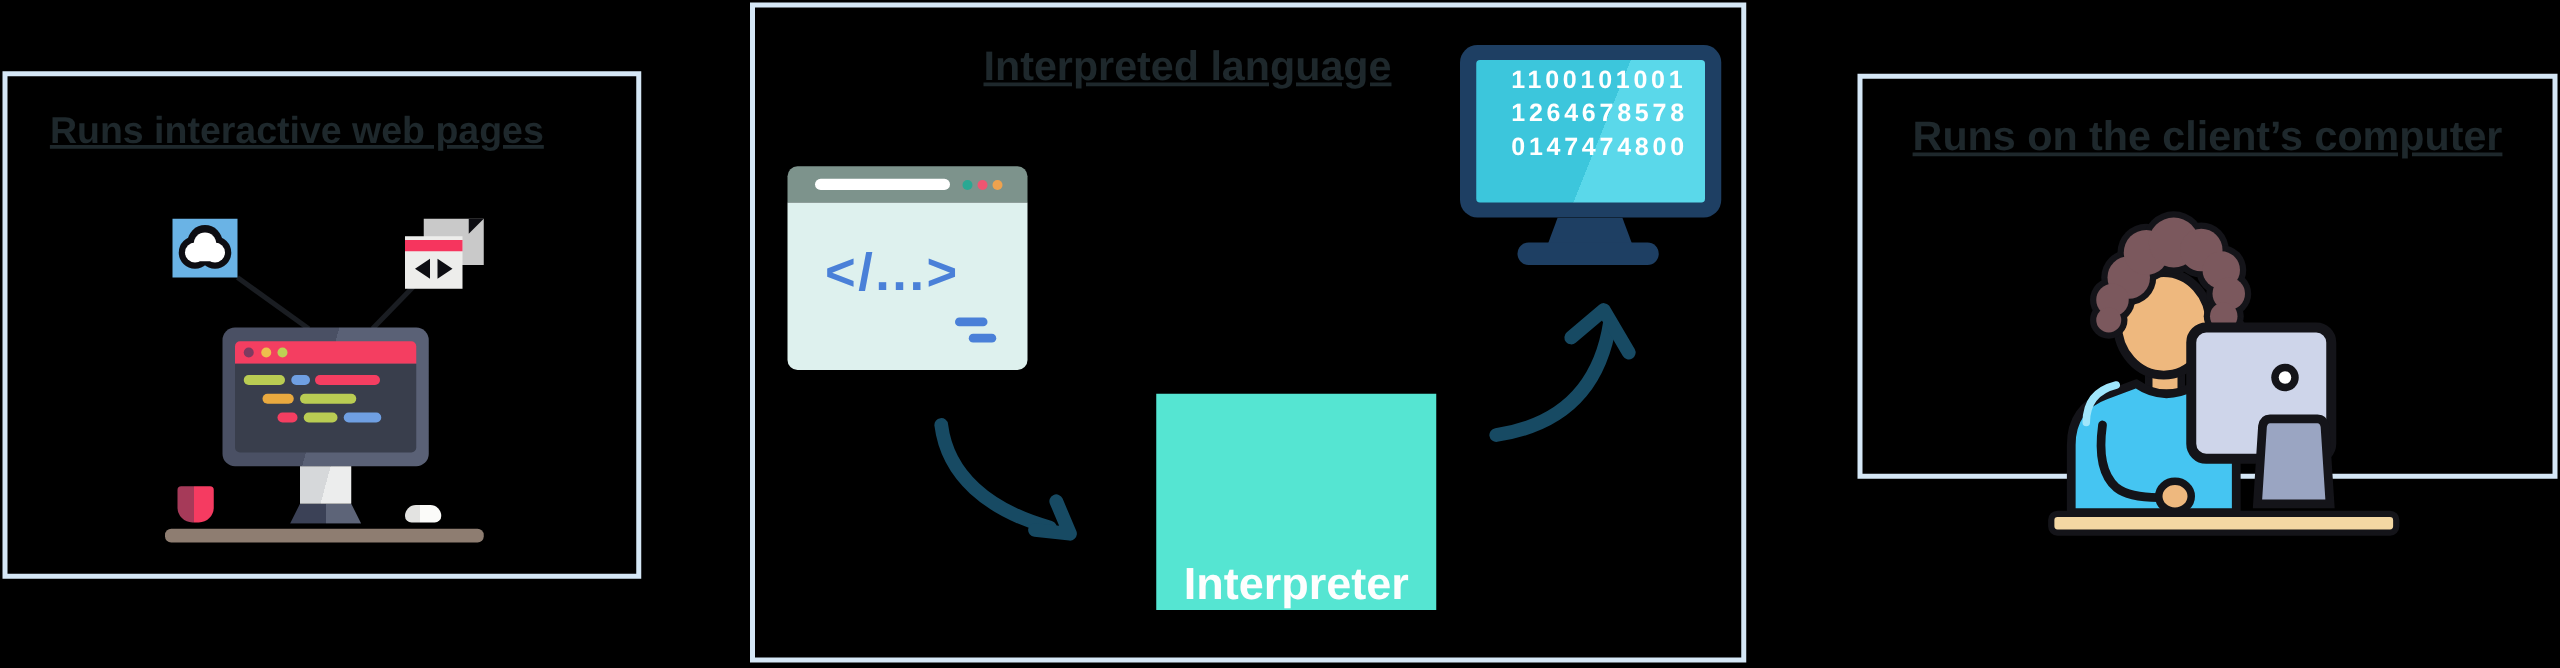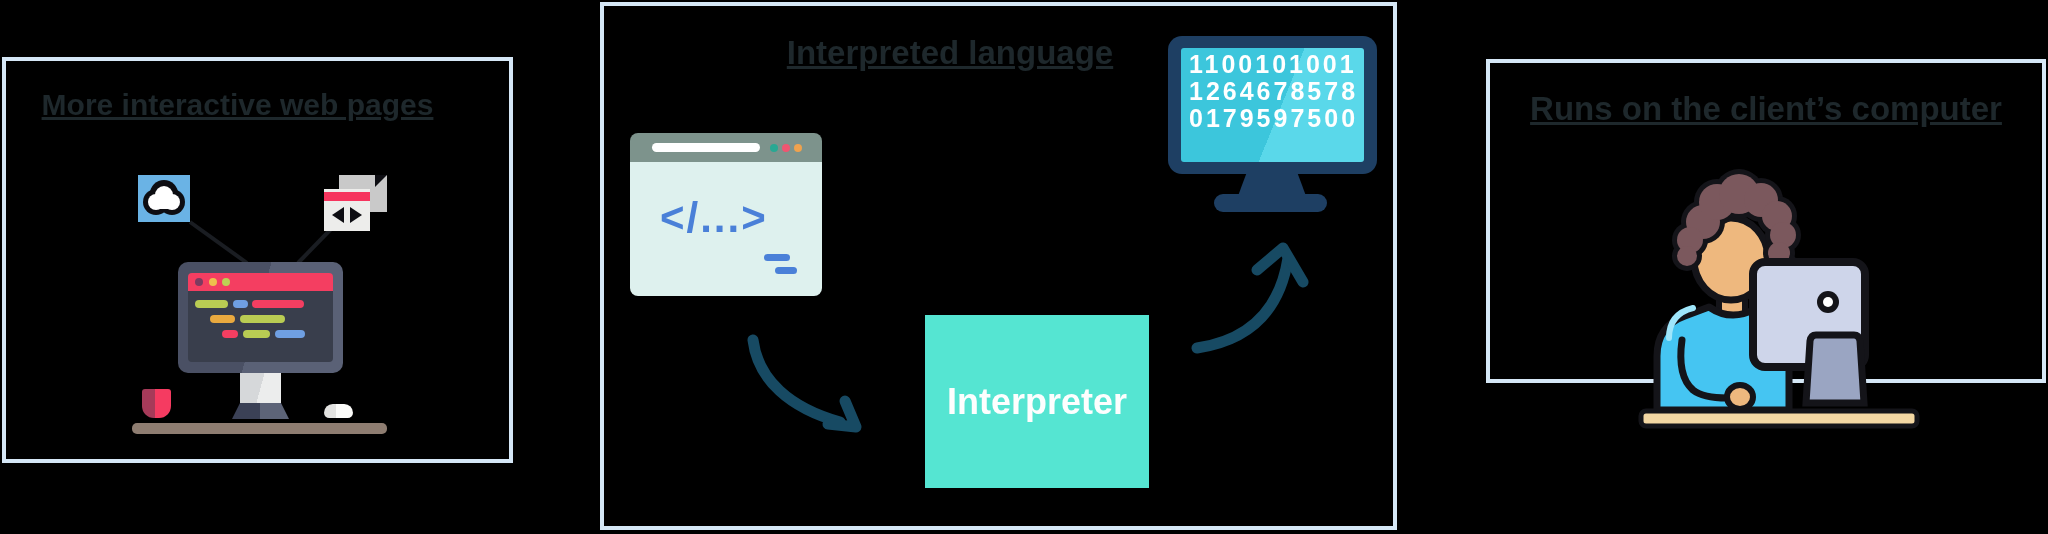--- a/index.html
+++ b/index.html
@@ -53,40 +53,40 @@
          background:linear-gradient(to right,#e3e3e1 40%,#fbfbf9 40%);}
   .desk{left:126px;top:362px;width:255px;height:11px;background:#8e7d71;border-radius:5px;}
   
   .browser{left:26px;top:127px;width:192px;height:163px;}
   .bw-head{left:0;top:0;width:192px;height:29px;background:#7d938c;border-radius:8px 8px 0 0;}
   .bw-pill{left:22px;top:10px;width:108px;height:9px;background:#ffffff;border-radius:5px;}
   .bw-body{left:0;top:29px;width:192px;height:134px;background:#def1ee;border-radius:0 0 8px 8px;}
   .code-sym{left:30px;top:32px;font-size:42px;font-weight:700;color:var(--blue);letter-spacing:2px;}
   .dash{background:var(--blue);border-radius:3.5px;height:7px;}
   .interp{left:321px;top:309px;width:224px;height:173px;background:var(--teal);
-          display:flex;align-items:center;justify-content:center;}
+          display:flex;align-items:flex-end;justify-content:center;}
   .interp span{color:#fdfefe;font-size:36px;font-weight:700;}
   .binmon{left:564px;top:30px;width:209px;height:138px;background:var(--navy);border-radius:14px;}
   .bin-screen{left:13px;top:12px;width:183px;height:114px;border-radius:3px;
               background:linear-gradient(112deg,#3cc6dc 54%,#5ad8ea 54%);
               padding-top:3px;box-sizing:border-box;}
-  .bin-row{color:#ffffff;font-size:25px;font-weight:700;letter-spacing:3px;
-           line-height:27px;padding-left:8px;white-space:nowrap;}
+  .bin-row{color:#ffffff;font-size:20px;font-weight:700;letter-spacing:3px;
+           line-height:27px;padding-left:8px;white-space:nowrap;margin-left:20px;}
   .bin-neck{left:634px;top:168px;width:68px;height:22px;background:var(--navy);
             clip-path:polygon(12% 0,88% 0,100% 100%,0 100%);}
   .bin-base{left:610px;top:188px;width:113px;height:18px;background:var(--navy);border-radius:9px;}
   .overlay{left:0;top:0;pointer-events:none;}
 </style>
 </head>
 <body>
 
 <div id="stage">
 
   <section class="panel" id="p-left">
-    <h2 class="title" id="t-left">More interactive web pages</h2>
+    <h2 class="title" id="t-left">Runs interactive web pages</h2>
 
     <svg class="abs overlay" width="503" height="398" viewBox="0 0 503 398">
       <line x1="184" y1="161" x2="241" y2="202" stroke="#1a1d22" stroke-width="4"></line>
       <line x1="326" y1="167" x2="292" y2="202" stroke="#1a1d22" stroke-width="4"></line>
     </svg>
 
     <div class="abs cloud">
       <svg width="52" height="47" viewBox="0 0 52 47">
         <g fill="#0d0d12">
           <circle cx="18" cy="27" r="13"></circle>
@@ -164,21 +164,21 @@
     </svg>
 
     <div class="abs interp">
       <span>Interpreter</span>
     </div>
 
     <div class="abs binmon">
       <div class="abs bin-screen">
         <div class="bin-row">1100101001</div>
         <div class="bin-row">1264678578</div>
-        <div class="bin-row">0179597500</div>
+        <div class="bin-row">0147474800</div>
       </div>
     </div>
     <div class="abs bin-neck"></div>
     <div class="abs bin-base"></div>
   </section>
 
   <section class="panel" id="p-right">
     <h2 class="title" id="t-right">Runs on the client’s computer</h2>
 
     <svg class="abs" style="left:145px;top:97px;" width="290" height="272" viewBox="0 0 290 272">

